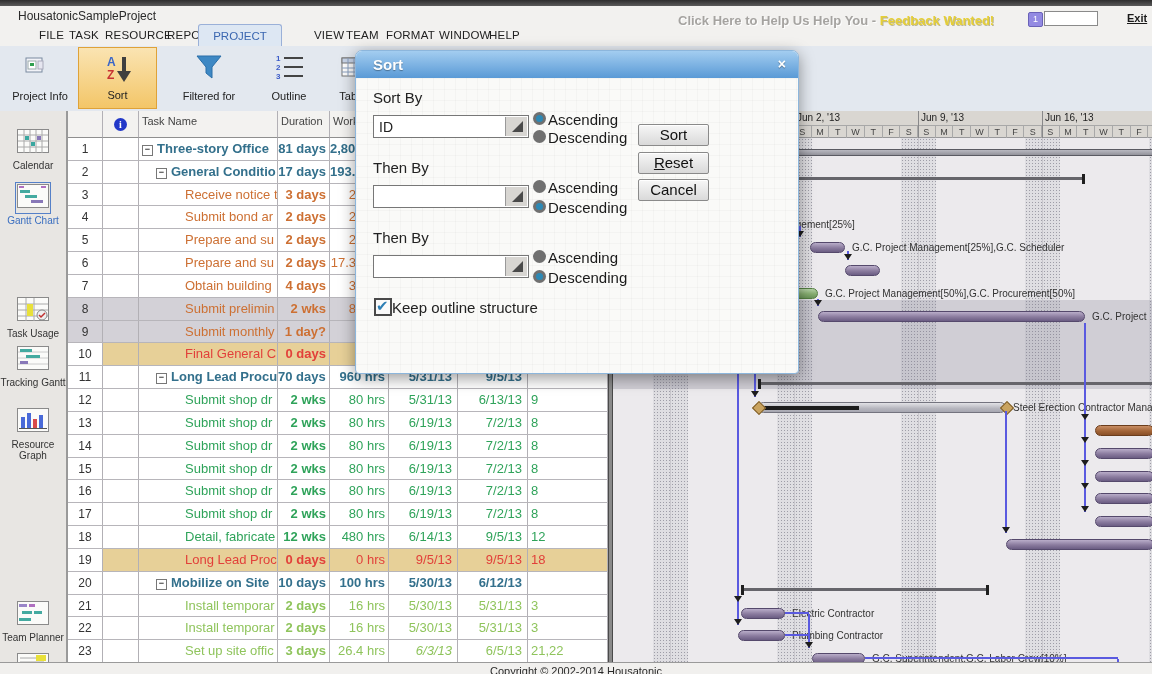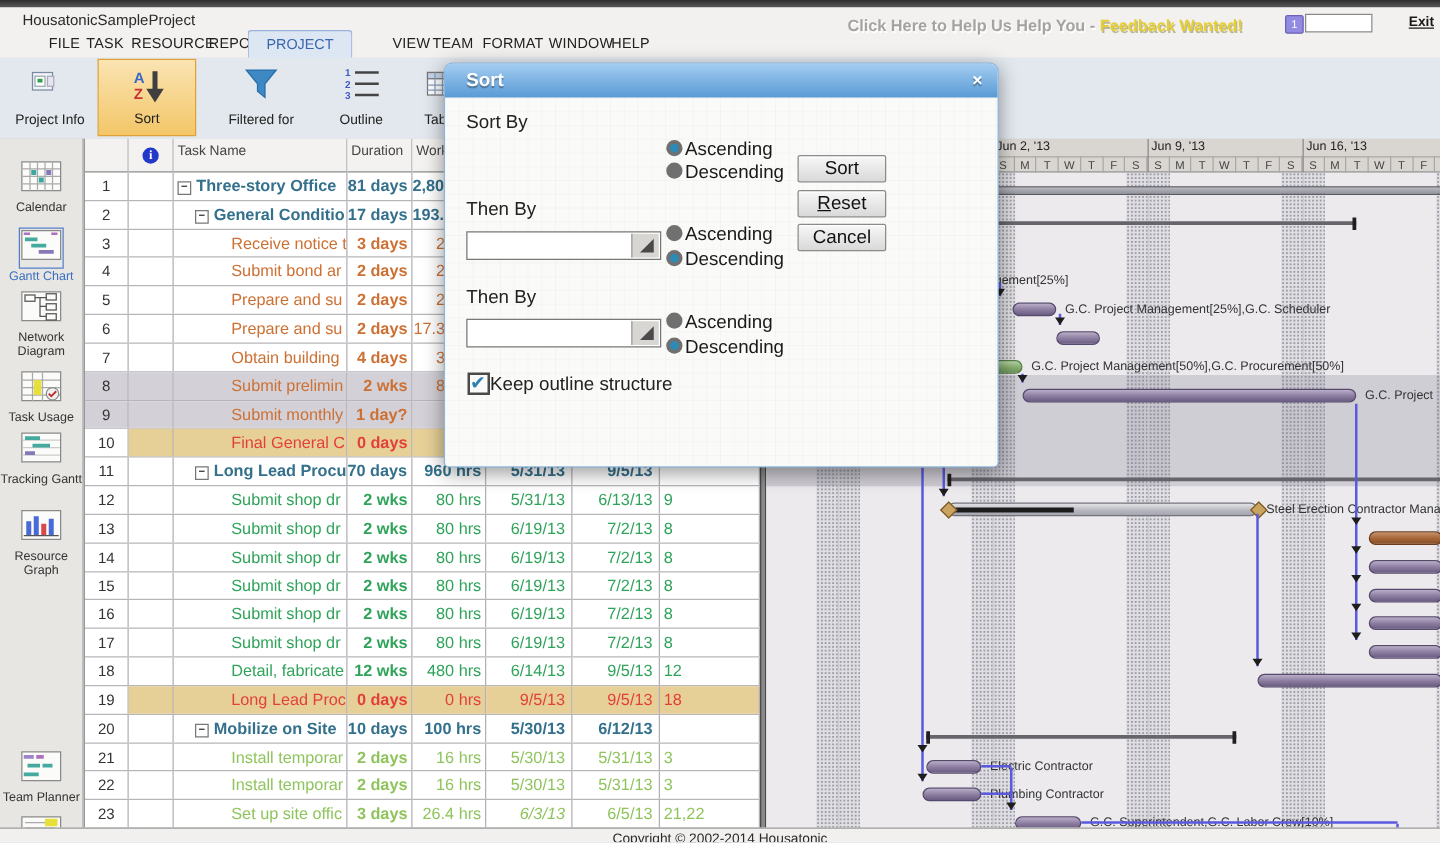--- a/index.html
+++ b/index.html
@@ -168,28 +168,20 @@
             <rect x="21" y="8" width="4" height="4" fill="#8878b8"></rect>
           </svg></span><span class="lb">Calendar</span></div>
       <div class="sb-item active" style="position: absolute; top: 72px;"><span class="ibox"><svg width="34" height="26" viewBox="0 0 34 26">
             <rect x="1.5" y="1.5" width="31" height="23" fill="#fbfbf9" stroke="#8a8a8a"></rect>
             <rect x="3" y="3" width="5" height="2" fill="#b070c0"></rect>
             <rect x="25" y="3" width="5" height="2" fill="#b070c0"></rect>
             <rect x="4" y="7" width="10" height="3" fill="#44aaa0"></rect>
             <rect x="9" y="12" width="12" height="3" fill="#44aaa0"></rect>
             <rect x="15" y="17" width="12" height="3" fill="#8878b8"></rect>
           </svg></span><span class="lb">Gantt Chart</span></div>
-      <div class="sb-item" style="position: absolute; top: 121px;"><span class="ibox"><svg width="34" height="26" viewBox="0 0 34 26">
-            <rect x="1.5" y="1.5" width="31" height="23" fill="#fbfbf9" stroke="#8a8a8a"></rect>
-            <rect x="4" y="4" width="8" height="5" fill="none" stroke="#555"></rect>
-            <rect x="21" y="3" width="8" height="5" fill="none" stroke="#555"></rect>
-            <rect x="21" y="11" width="8" height="5" fill="none" stroke="#555"></rect>
-            <rect x="21" y="19" width="8" height="5" fill="none" stroke="#555"></rect>
-            <path d="M12 6 H16 M16 6 H21 M16 6 V21 H21 M16 13 H21" stroke="#555" fill="none"></path>
-          </svg></span><span class="lb">Network Diagram</span></div>
       <div class="sb-item" style="position: absolute; top: 185px;"><span class="ibox"><svg width="34" height="26" viewBox="0 0 34 26">
             <rect x="1.5" y="1.5" width="31" height="23" fill="#fbfbf9" stroke="#8a8a8a"></rect>
             <path d="M2 8 H32 M2 14 H32 M2 20 H32 M10 2 V25 M18 2 V25" stroke="#aaa"></path>
             <rect x="11" y="8" width="6" height="12" fill="#e8e03a"></rect>
             <circle cx="26" cy="19" r="5" fill="#f0f0f0" stroke="#888"></circle>
             <path d="M23 19 l2 2 l4 -4" stroke="#c03030" fill="none" stroke-width="1.5"></path>
           </svg></span><span class="lb">Task Usage</span></div>
       <div class="sb-item" style="position: absolute; top: 234px;"><span class="ibox"><svg width="34" height="26" viewBox="0 0 34 26">
             <rect x="1.5" y="1.5" width="31" height="23" fill="#fbfbf9" stroke="#8a8a8a"></rect>
             <path d="M2 7 H32 M2 13 H32 M2 19 H32" stroke="#ccc"></path>
@@ -580,20 +572,26 @@
     <div class="abs" id="copyright">Copyright © 2002-2014 Housatonic</div>
   </div>
 
   <div class="abs" id="dialog">
     <div class="abs" id="dlg-title">
       <span class="tt">Sort</span>
       <span id="dlg-close">×</span>
     </div>
     <div class="abs" id="dlg-body">
         <div class="dlg-lb" style="position: absolute; left: 17px; top: 11px;">Sort By</div>
+        <div class="dd" style="position: absolute; top: 37px;">
+          <span class="val">ID</span>
+          <div class="btn">
+            <div class="tri"></div>
+          </div>
+        </div>
         <div class="rd sel" style="position: absolute; left: 177px; top: 34px;"></div>
         <div class="rd-lb" style="position: absolute; left: 192px; top: 33px;">Ascending</div>
         <div class="rd" style="position: absolute; left: 177px; top: 52px;"></div>
         <div class="rd-lb" style="position: absolute; left: 192px; top: 51px;">Descending</div>
         <div class="dlg-lb" style="position: absolute; left: 17px; top: 81px;">Then By</div>
         <div class="dd" style="position: absolute; top: 107px;">
           <span class="val"></span>
           <div class="btn">
             <div class="tri"></div>
           </div>

